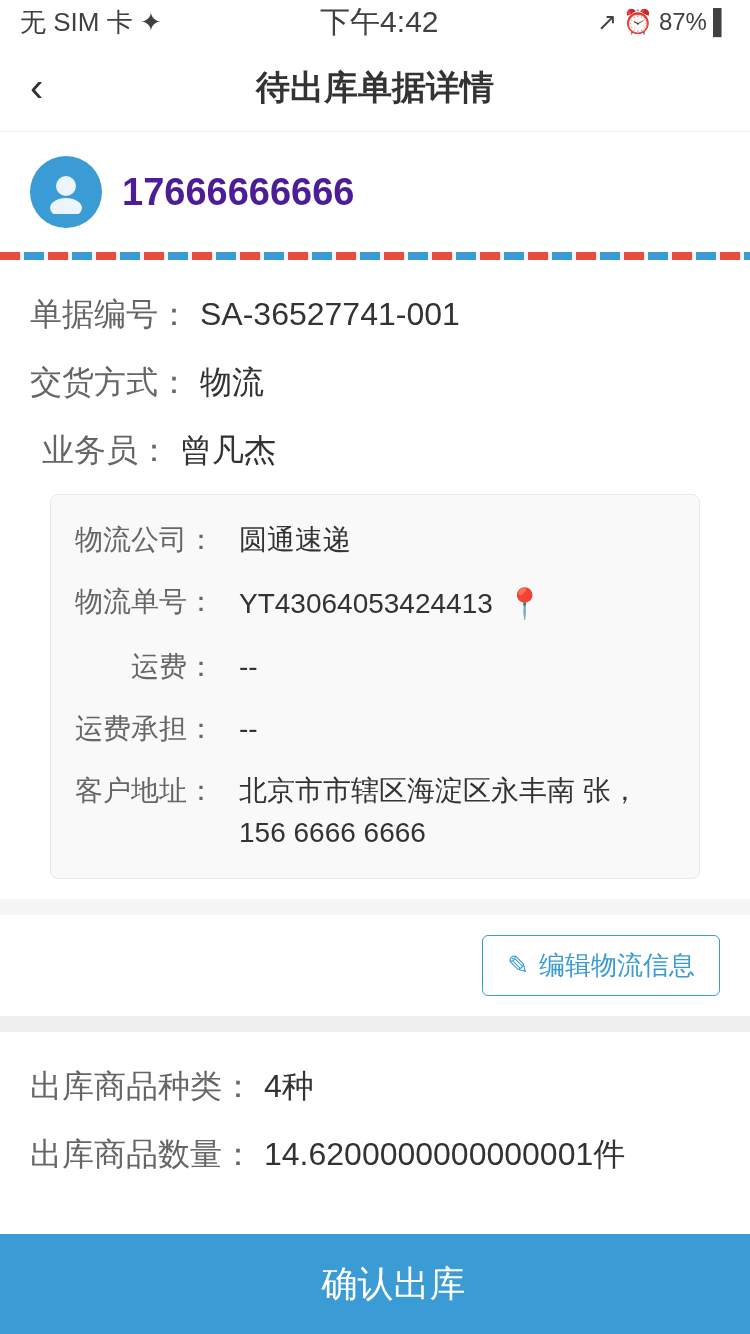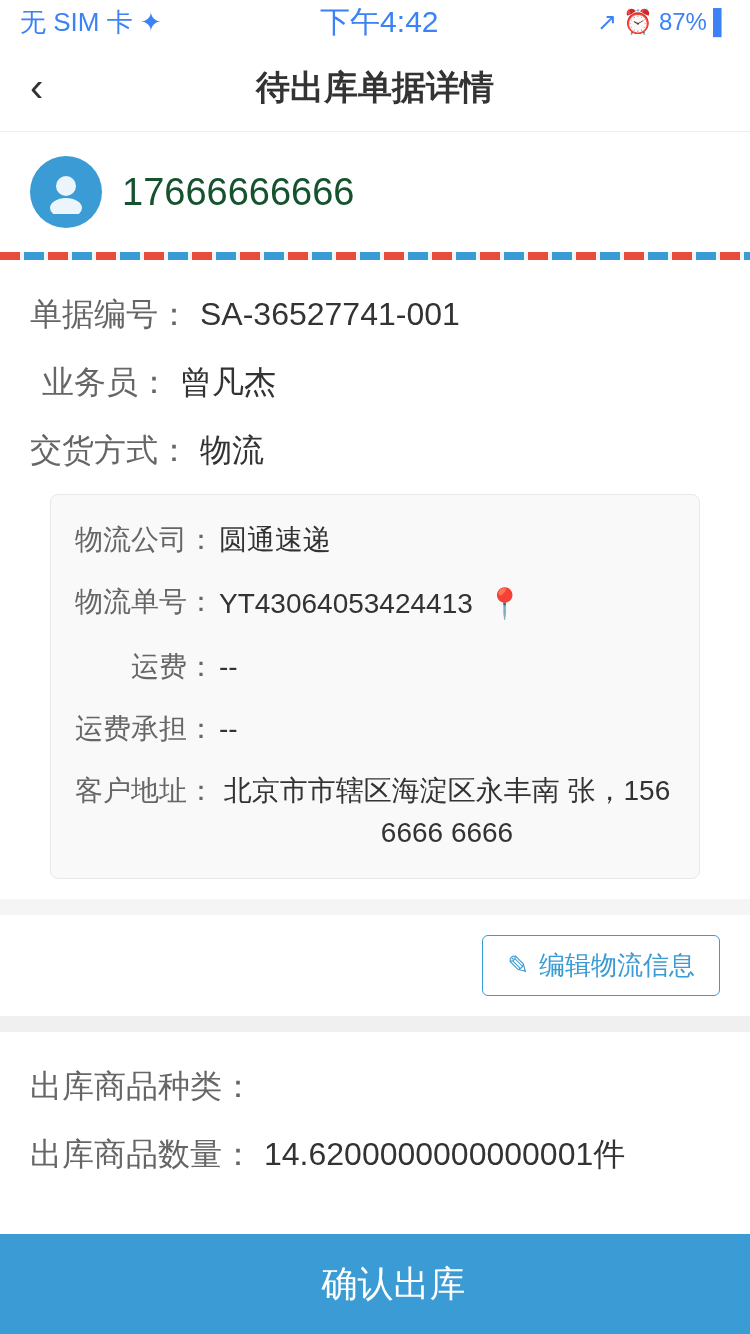--- a/index.html
+++ b/index.html
@@ -16,21 +16,21 @@
     
     .status-bar {
       width: 750px;
       height: 44px;
       background: #fff;
       display: flex;
       align-items: center;
       justify-content: space-between;
       padding: 0 20px;
       font-size: 26px;
-      color: #3b82f6;
+      color: #404040;
     }
     .status-left { display: flex; align-items: center; gap: 10px; }
     .status-center { font-size: 30px; font-weight: 500; }
     .status-right { display: flex; align-items: center; gap: 6px; font-size: 24px; }
 
     
     .nav-bar {
       width: 750px;
       height: 88px;
       background: #fff;
@@ -66,22 +66,22 @@
       width: 72px;
       height: 72px;
       border-radius: 50%;
       background: #3a9bd5;
       display: flex;
       align-items: center;
       justify-content: center;
     }
     .customer-phone {
       font-size: 38px;
-      font-weight: 400;
-      color: #14532d;
+      font-weight: 700;
+      color: #4c1d95;
     }
 
     
     .dashed-divider {
       width: 100%;
       height: 8px;
       background: repeating-linear-gradient(
         to right,
         #e74c3c 0px, #e74c3c 20px,
         transparent 20px, transparent 24px,
@@ -133,26 +133,25 @@
     .logistics-row:last-child { margin-bottom: 0; }
     .logistics-label {
       color: #666;
       min-width: 140px;
       text-align: right;
       flex-shrink: 0;
     }
     .logistics-value {
       color: #333;
       flex: 1;
-      margin-left: 4px;
+      margin-left: 24px;
       display: flex;
       align-items: center;
       gap: 14px;
       flex-wrap: wrap;
-      text-align: center;
     }
     .location-icon {
       color: #3a9bd5;
       font-size: 30px;
       cursor: pointer;
     }
 
     
     .edit-btn-row {
       display: flex;
@@ -280,26 +279,26 @@
     </div>
 
     <div class="dashed-divider"></div>
 
     <div class="info-section">
       <div class="info-row">
         <span class="info-label">单据编号：</span>
         <span class="info-value">SA-36527741-001</span>
       </div>
       <div class="info-row">
+        <span class="info-label">交货方式：</span>
+        <span class="info-value">物流</span>
+      </div>
+      <div class="info-row">
         <span class="info-label">业务员：</span>
         <span class="info-value">曾凡杰</span>
-      </div>
-      <div class="info-row">
-        <span class="info-label">交货方式：</span>
-        <span class="info-value">物流</span>
       </div>
 
       <div class="logistics-box">
         <div class="logistics-row">
           <span class="logistics-label">物流公司：</span>
           <span class="logistics-value">圆通速递</span>
         </div>
         <div class="logistics-row">
           <span class="logistics-label">物流单号：</span>
           <span class="logistics-value">
@@ -327,20 +326,21 @@
         <span>✎</span>
         <span>编辑物流信息</span>
       </button>
     </div>
 
     <div class="section-divider"></div>
 
     <div class="product-section">
       <div class="info-row">
         <span class="info-label">出库商品种类：</span>
+        <span class="info-value">4种</span>
       </div>
       <div class="info-row">
         <span class="info-label">出库商品数量：</span>
         <span class="info-value">14.6200000000000001件</span>
       </div>
     </div>
 
     <div class="view-btn-row">
       <button class="view-btn">
         <span>☰</span>

